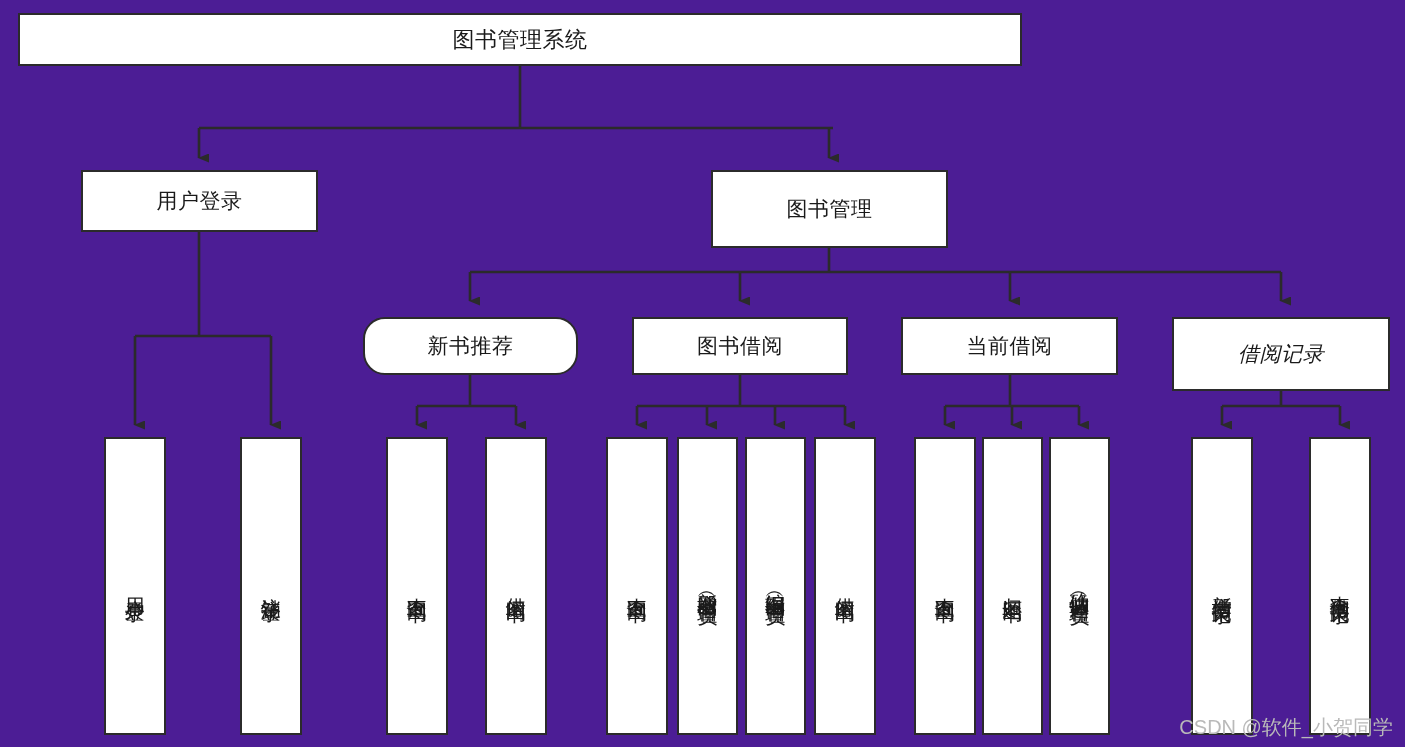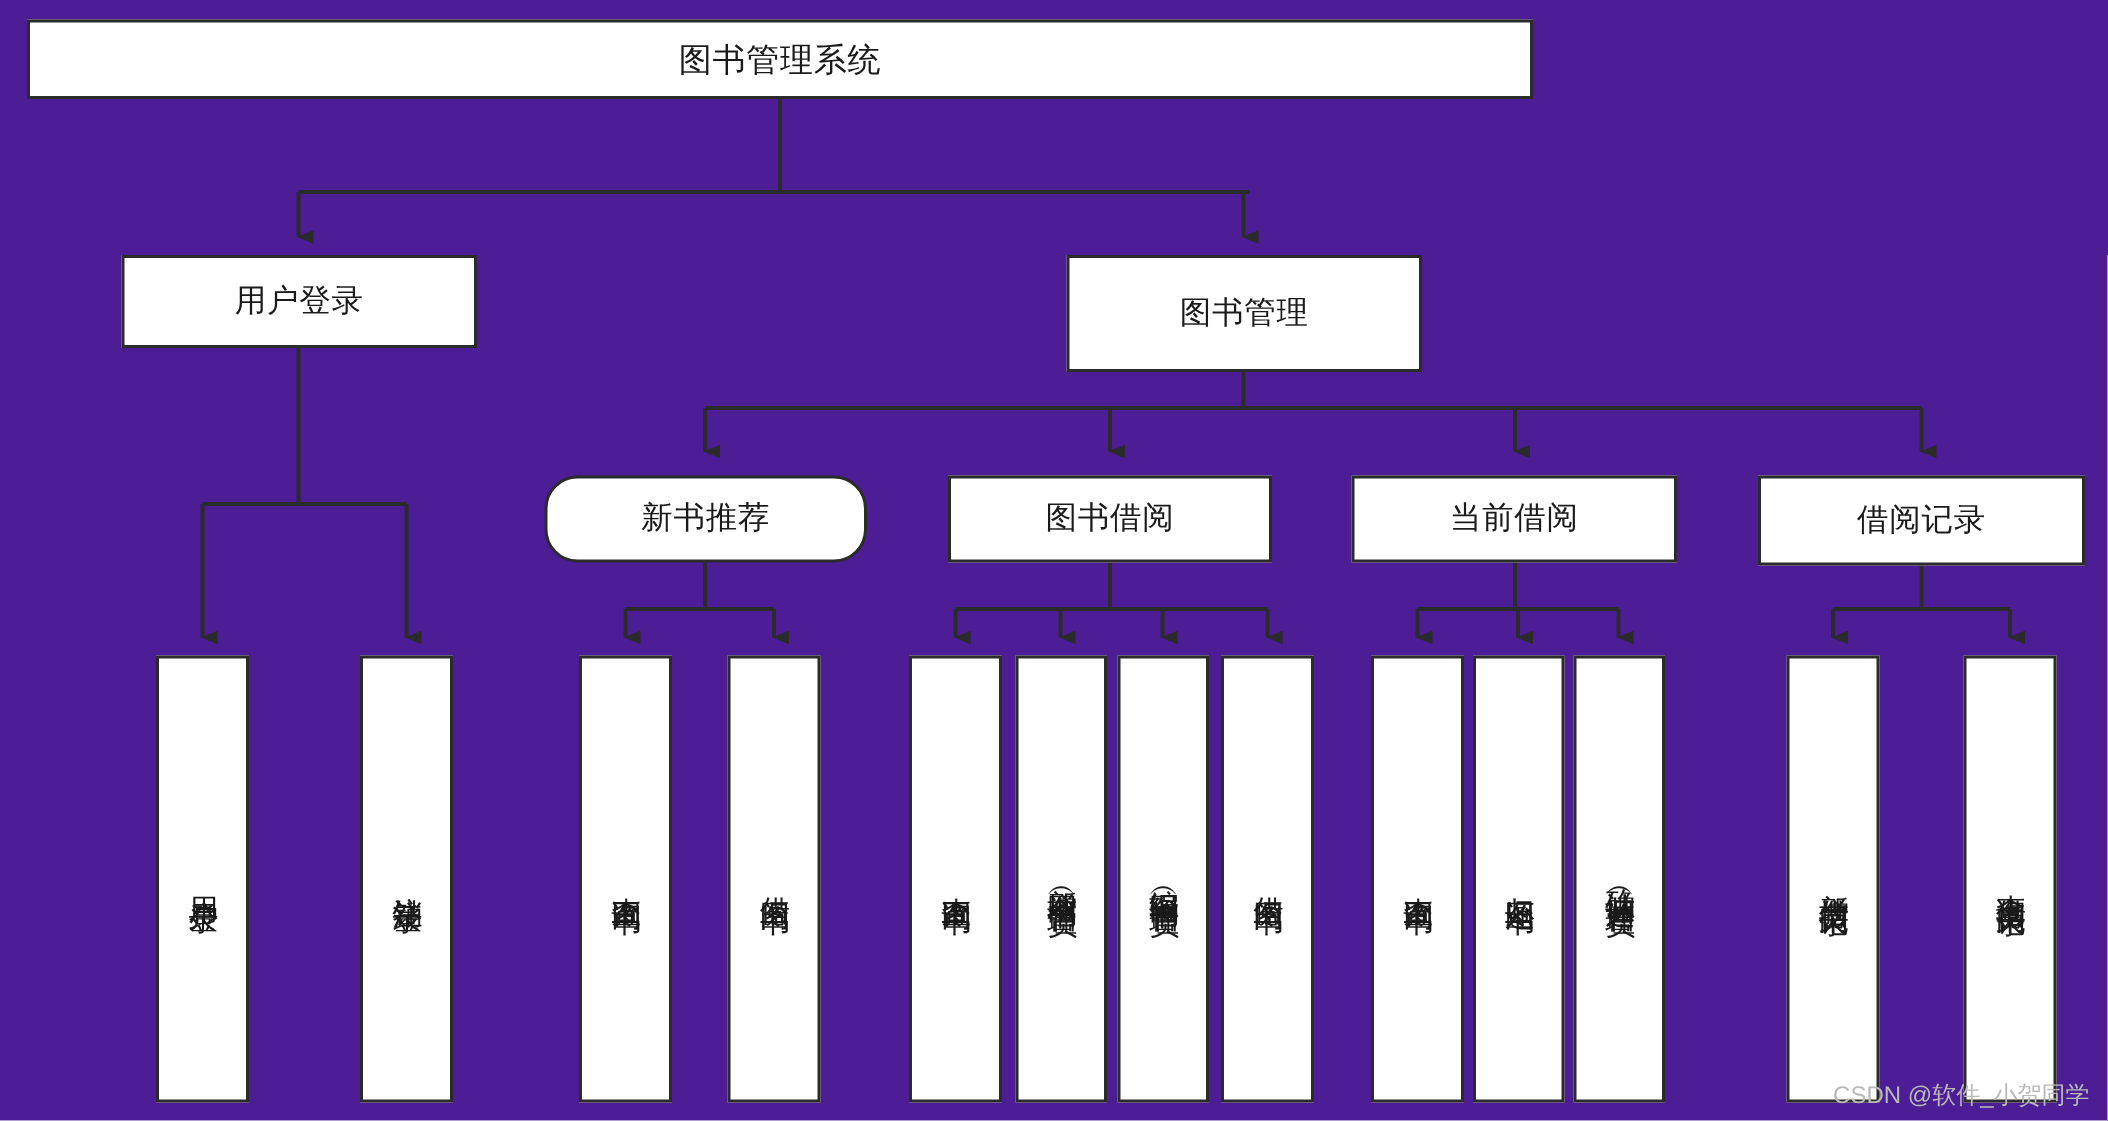--- a/index.html
+++ b/index.html
@@ -51,21 +51,21 @@
     writing-mode: vertical-rl;
     text-orientation: upright;
     font-size: 20px;
     line-height: 1.22;
     letter-spacing: 2px;
   }
   #watermark {
     position: absolute;
     right: 12px;
     bottom: 6px;
-    font-size: 16px;
+    font-size: 20px;
     color: #b9b9b9;
     z-index: 6;
     white-space: nowrap;
     font-family: "Liberation Sans", "DejaVu Sans", sans-serif;
   }
 </style>
 </head>
 <body>
 
 <div id="diagram-root">
@@ -137,21 +137,21 @@
   </div>
 
   <div class="node-box horiz" style="left:901px; top:317px; width:217px; height:58px;">
     <span class="node-label">当前借阅</span>
   </div>
 
   <div class="node-box horiz" style="left:632px; top:317px; width:216px; height:58px;">
     <span class="node-label">图书借阅</span>
   </div>
 
-  <div class="node-box horiz" style="left:1172px; top:317px; width:218px; height:60px;">
+  <div class="node-box horiz" style="left:1172px; top:317px; width:218px; height:74px;font-style:italic;">
     <span class="node-label">借阅记录</span>
   </div>
 
   <div class="node-box vert" style="left:104px; top:437px; width:62px; height:298px;">
     <span class="node-label">用户登录</span>
   </div>
 
   <div class="node-box vert" style="left:240px; top:437px; width:62px; height:298px;">
     <span class="node-label">注销登录</span>
   </div>

